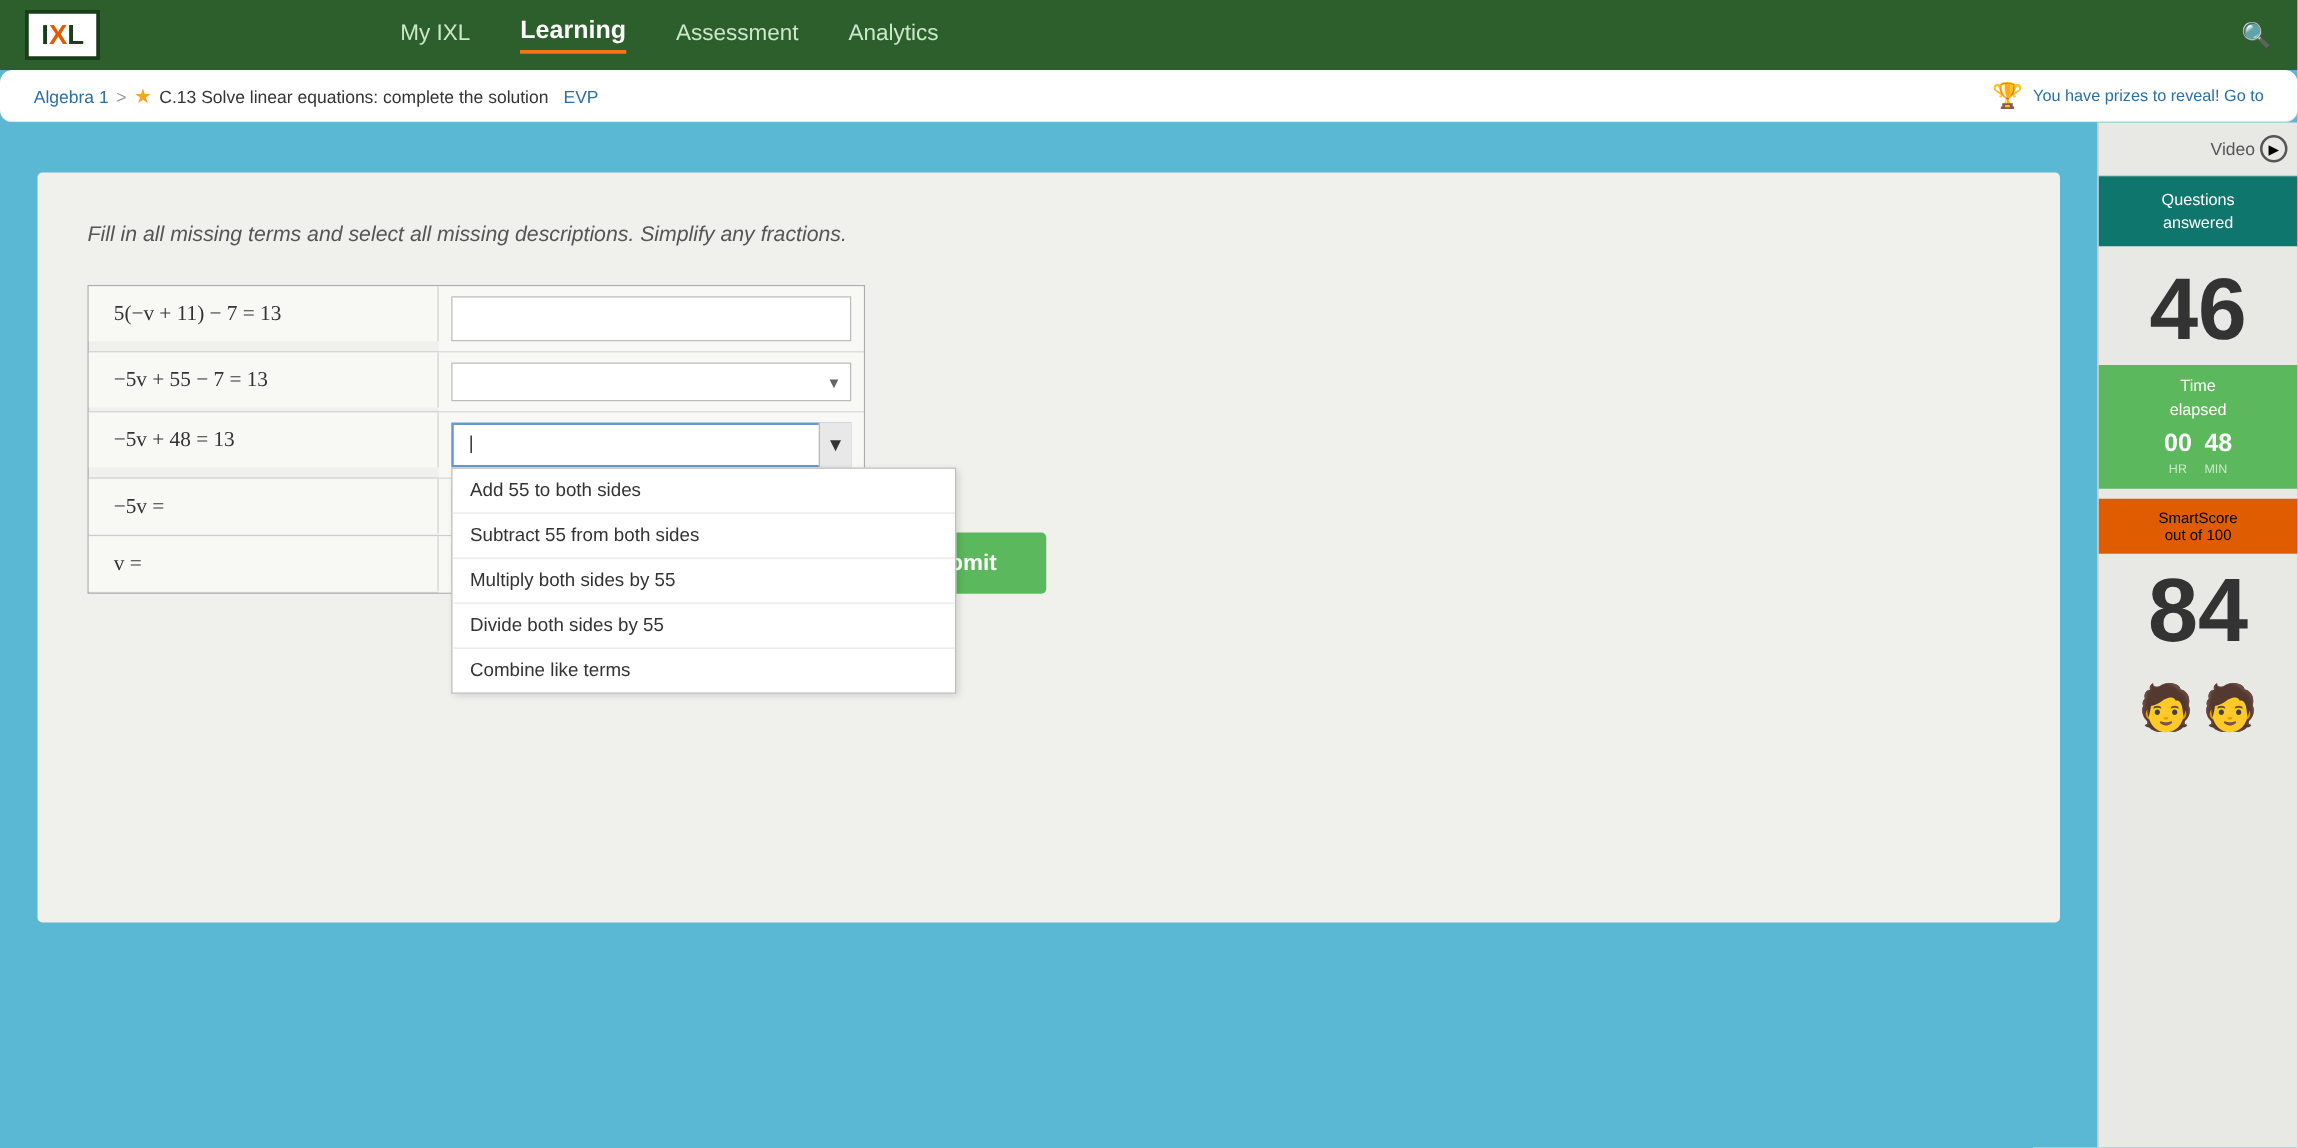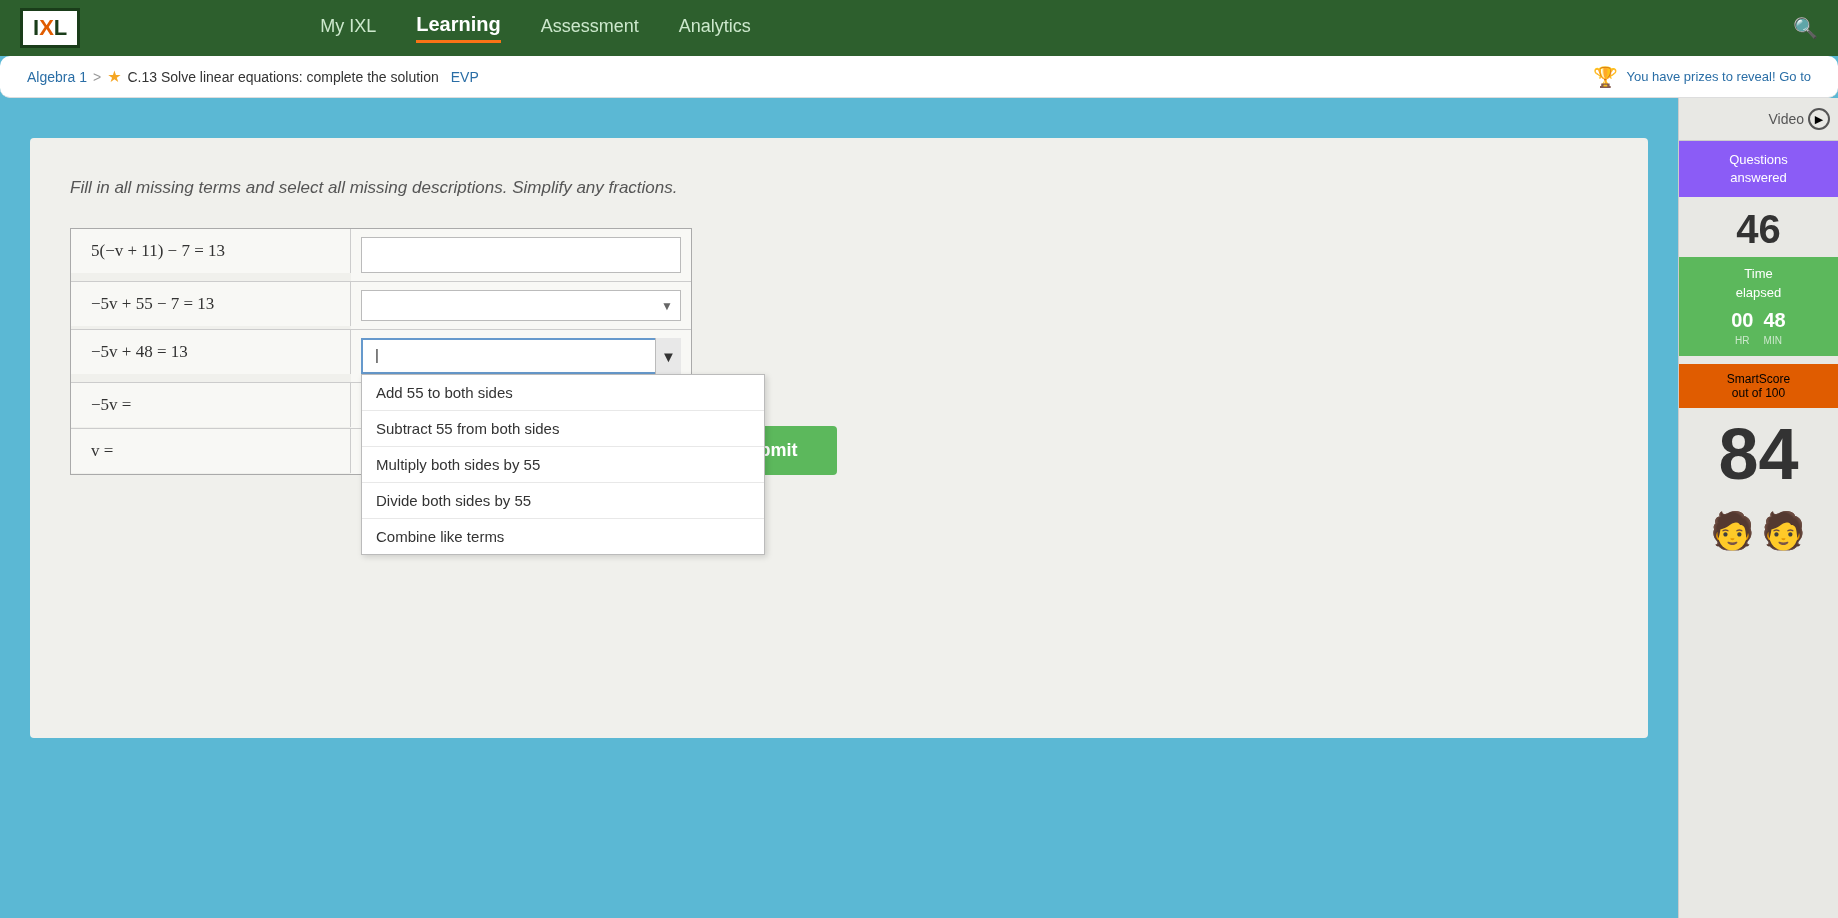--- a/index.html
+++ b/index.html
@@ -289,30 +289,30 @@
       height: 22px;
       border-radius: 50%;
       border: 2px solid #555;
       display: flex;
       align-items: center;
       justify-content: center;
       font-size: 11px;
     }
 
     .questions-box {
-      background: #8b5cf6;
+      background: #0f766e;
       color: white;
       padding: 10px 12px;
       font-size: 13px;
       text-align: center;
       line-height: 1.4;
     }
 
     .score-number {
-      font-size: 40px;
+      font-size: 70px;
       font-weight: bold;
       color: #333;
       text-align: center;
       padding: 10px 13px 5px;
     }
 
     .time-box {
       background: #5cb85c;
       color: white;
       padding: 8px 10px;

